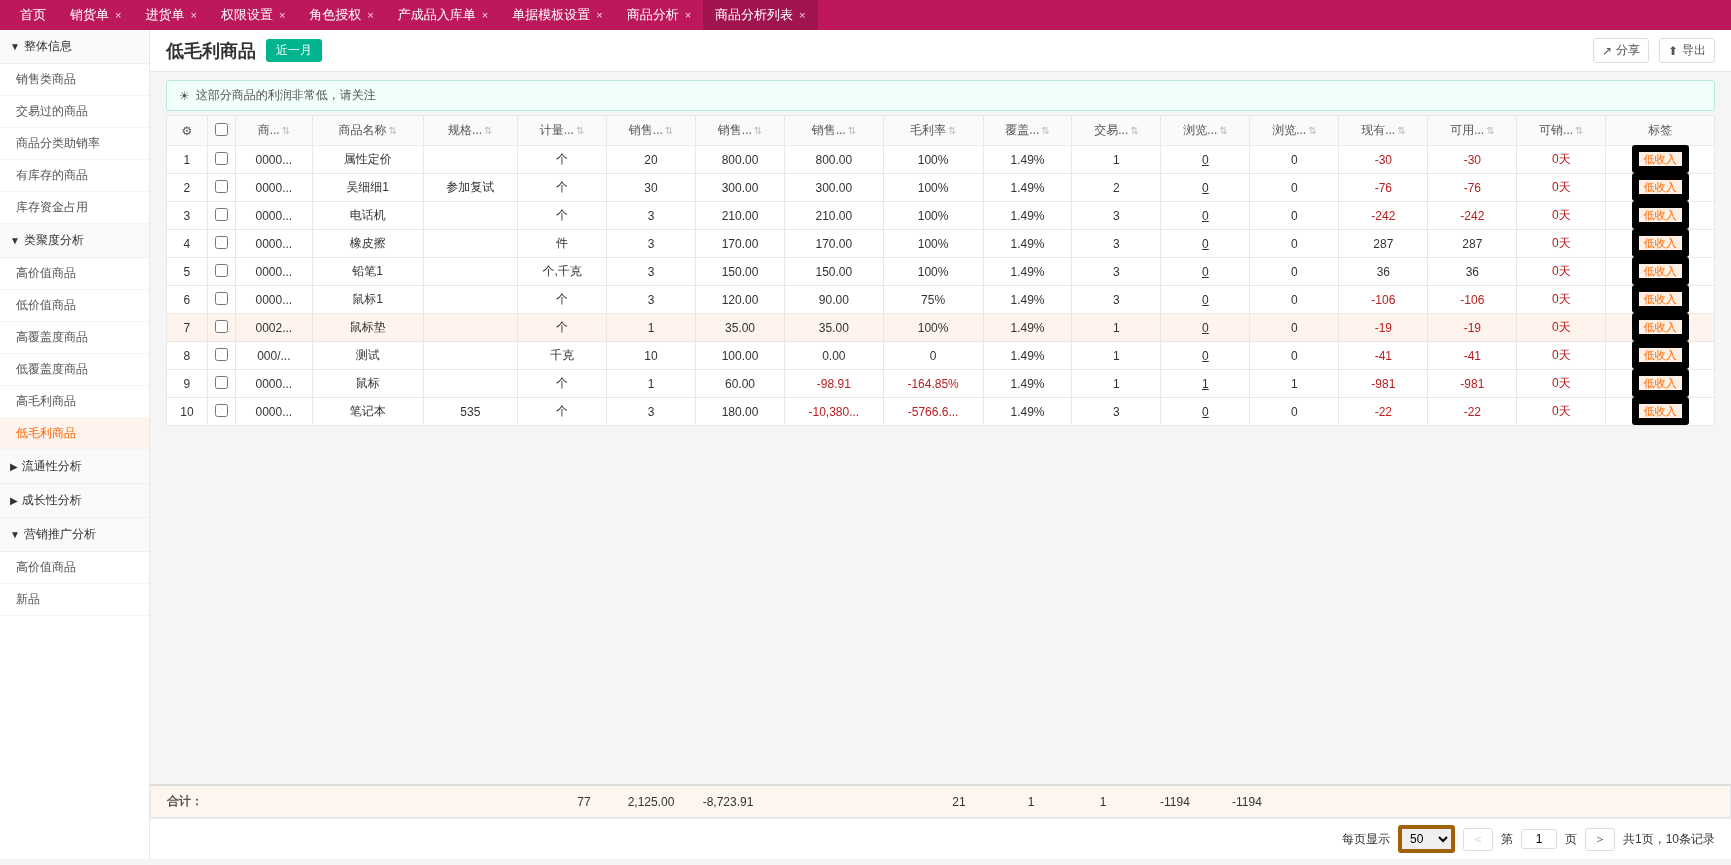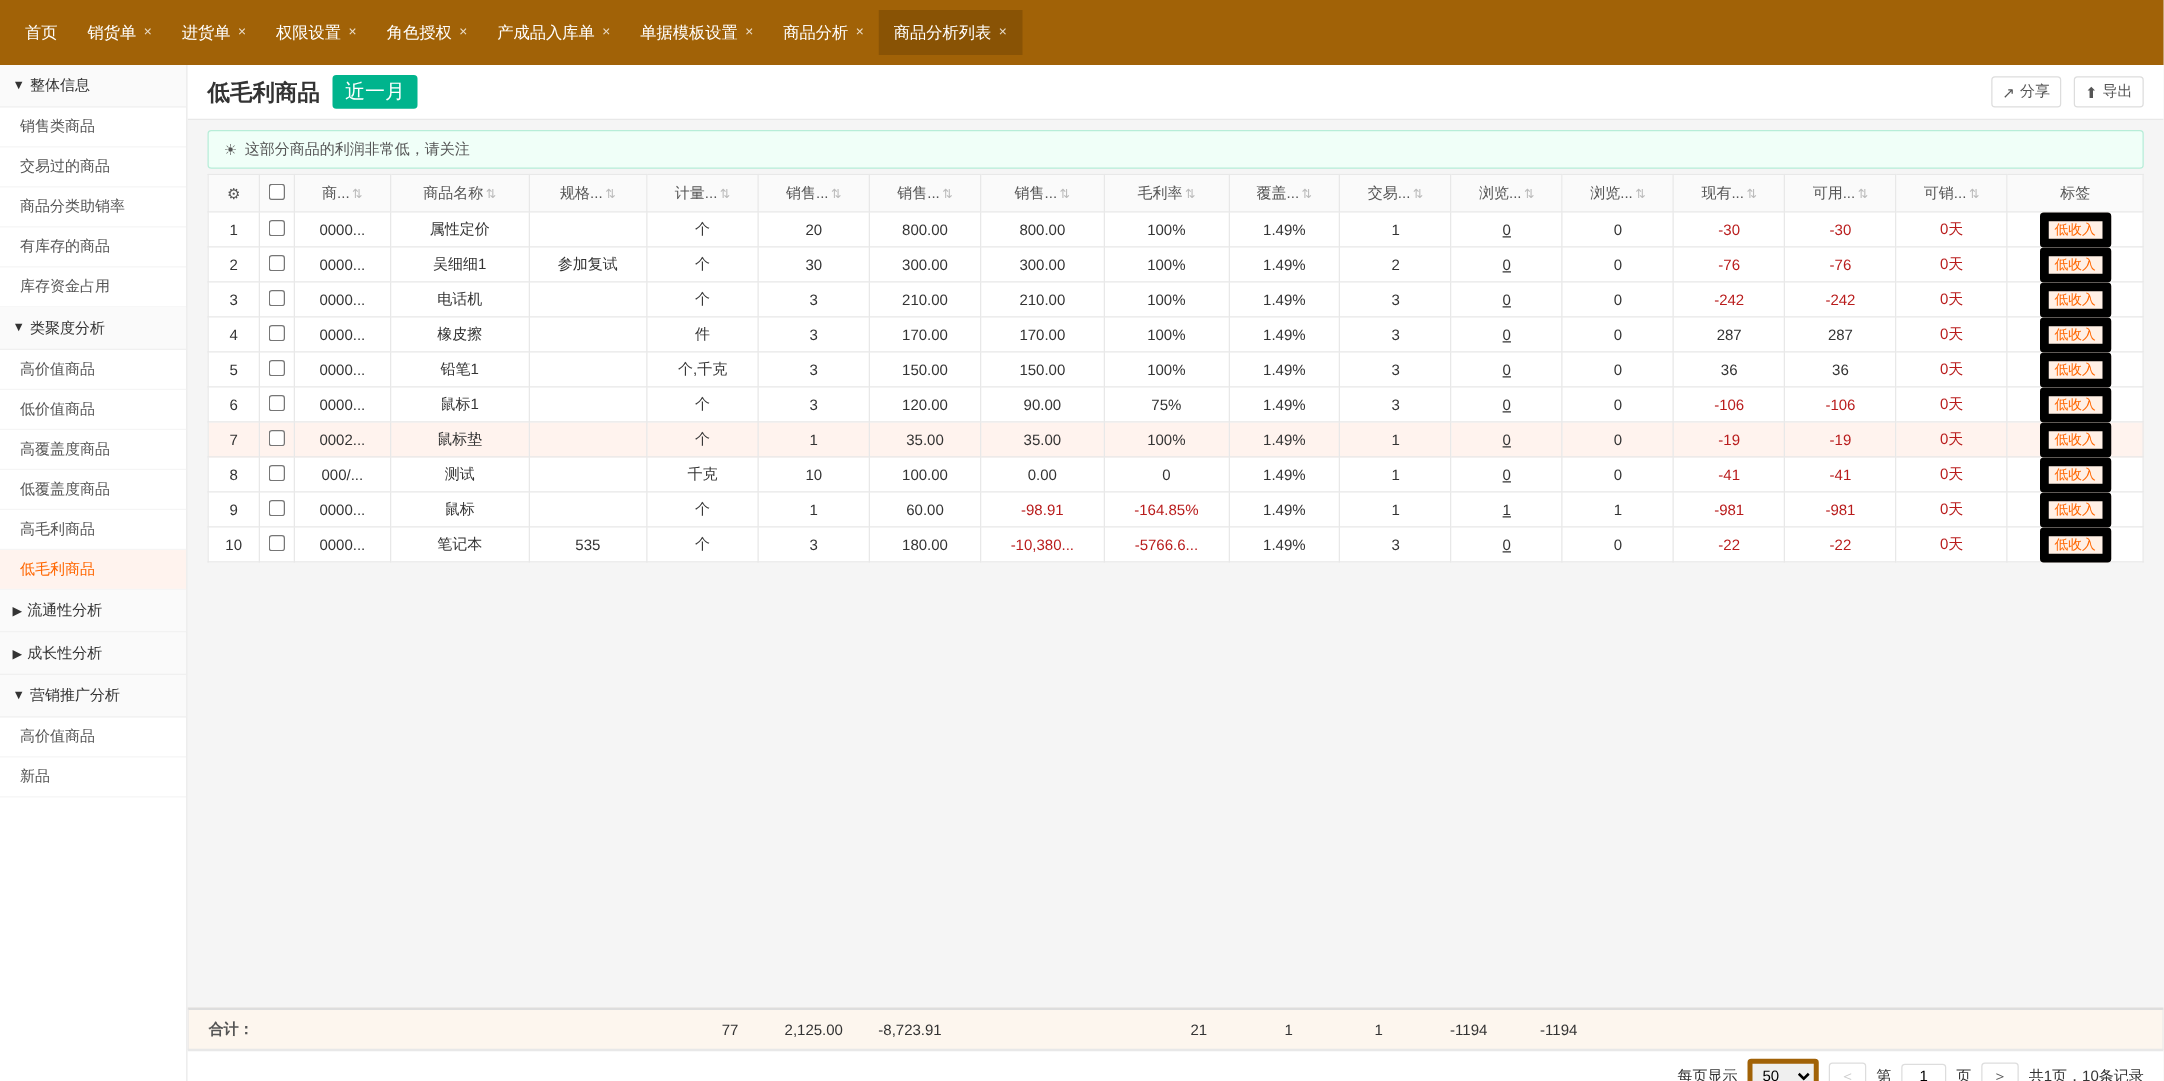--- a/index.html
+++ b/index.html
@@ -1,23 +1,23 @@
 <!DOCTYPE html>
 <html><head>
   <meta charset="utf-8">
   <style>
     * { box-sizing: border-box; margin: 0; padding: 0; }
     body { font-family: 'Microsoft YaHei', Arial, sans-serif; font-size: 12px; background: #f5f5f5; color: #333; }
 
     
     .top-nav {
-      background: #a16207;
-      display: flex;
-      align-items: center;
-      height: 52px;
+      background: #be185d;
+      display: flex;
+      align-items: center;
+      height: 30px;
       padding: 0 8px;
     }
     .nav-item {
       color: #fff;
       padding: 0 12px;
       height: 36px;
       display: flex;
       align-items: center;
       cursor: pointer;
       font-size: 13px;
@@ -82,21 +82,21 @@
       font-weight: bold;
       color: #333;
     }
     .date-btn {
       background: #00b48d;
       color: #fff;
       border: none;
       border-radius: 3px;
       padding: 3px 10px;
       cursor: pointer;
-      font-size: 16px;
+      font-size: 12px;
     }
     .search-box {
       display: flex;
       align-items: center;
       border: 1px solid #ddd;
       border-radius: 3px;
       padding: 3px 8px;
       background: #fff;
       flex: 1;
       max-width: 300px;

